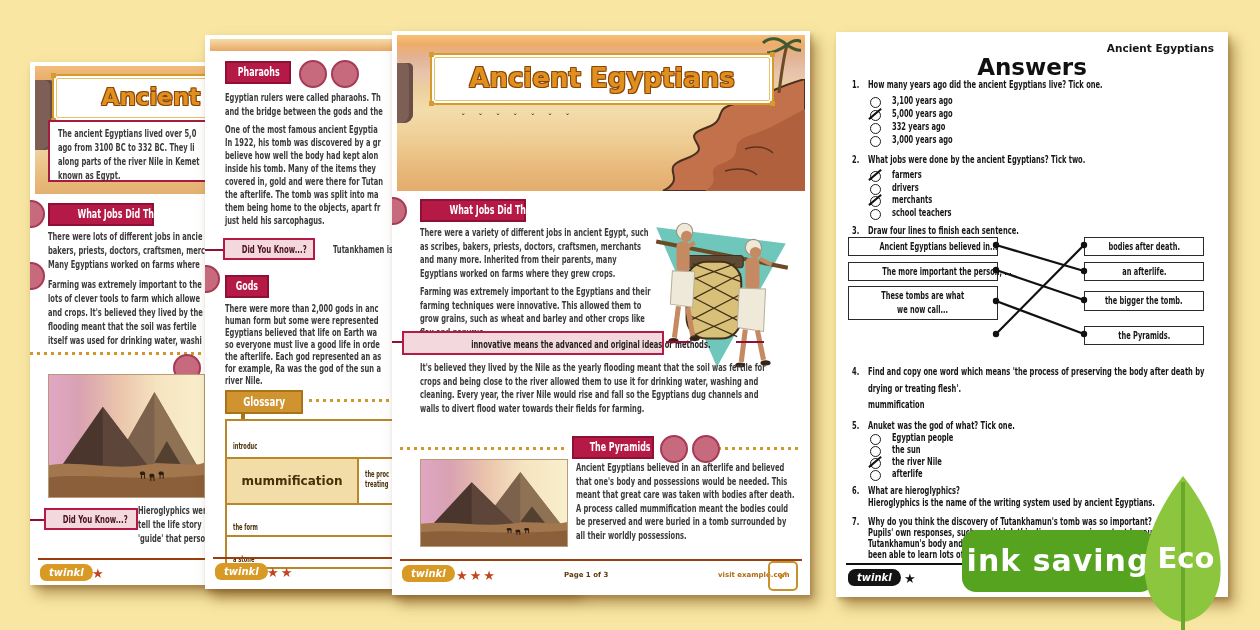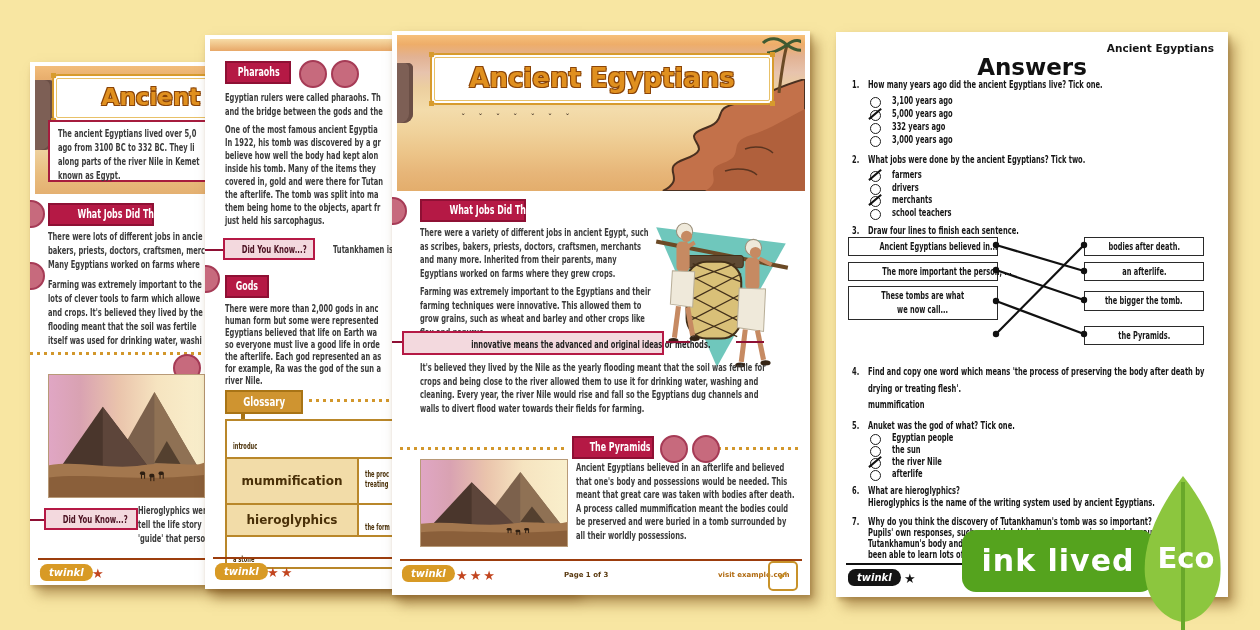--- a/index.html
+++ b/index.html
@@ -145,21 +145,20 @@
         <div style="flex:1;padding:13px 0 0 6px;"><span class="gl-def cond" style="display:inline-block;">introduc</span></div>
       </div>
       <div style="display:flex;border-bottom:2px solid #b9872a;height:44px;">
         <div class="gl-term" style="width:130px;background:#f2dca8;border-right:2px solid #b9872a;line-height:44px;">mummification</div>
         <div style="flex:1;padding:11px 0 0 6px;">
           <span class="gl-def cond" style="display:block;">the proc</span>
           <span class="gl-def cond" style="display:block;">treating</span>
         </div>
       </div>
       <div style="display:flex;border-bottom:2px solid #b9872a;height:30px;">
-        <div class="gl-term" style="width:130px;background:#f2dca8;border-right:2px solid #b9872a;line-height:30px;">hieroglyphics</div>
         <div style="flex:1;padding:10px 0 0 6px;"><span class="gl-def cond" style="display:inline-block;">the form</span></div>
       </div>
       <div style="display:flex;height:30px;">
         <div style="flex:1;padding:10px 0 0 6px;"><span class="gl-def cond" style="display:inline-block;">a stone</span></div>
       </div>
     </div>
     <div class="frule" style="left:8px;top:522px;width:354px;"></div>
     <div class="twk" style="left:10px;top:528px;">twinkl</div>
     <div class="stars" style="left:62px;top:530px;">★★</div>
   </div>
@@ -351,21 +350,21 @@
     <div class="atx cond" style="left:32px;top:494px;">Pupils' own responses, such as: I think this discovery was important becaus</div>
     <div class="atx cond" style="left:32px;top:505px;">Tutankhamun's body and</div>
     <div class="atx cond" style="left:32px;top:516px;">been able to learn lots of</div>
 
     <div class="abs" style="left:10px;top:531px;width:374px;border-top:2px solid #111;"></div>
     <div class="twk" style="left:12px;top:537px;background:#141414;">twinkl</div>
     <div class="stars" style="left:68px;top:539px;color:#141414;">★</div>
   </div>
 
   <div class="abs" style="left:962px;top:530px;width:192px;height:62px;background:#55a31e;border-radius:14px;z-index:10;text-align:center;">
-    <span style="color:#fff;font-size:30px;font-weight:600;line-height:62px;letter-spacing:1px;">ink lived</span>
+    <span style="color:#fff;font-size:30px;font-weight:600;line-height:62px;letter-spacing:1px;">ink saving</span>
   </div>
   <svg class="abs" style="left:1128px;top:472px;z-index:11;" width="110" height="158" viewBox="0 0 110 158">
     <path d="M55,4 C80,36 96,70 92,108 C88,134 72,148 55,150 C38,148 20,132 17,104 C14,70 32,34 55,4 Z" fill="#8cc63e"></path>
     <line x1="55" y1="10" x2="55" y2="158" stroke="#69a82a" stroke-width="4"></line>
   </svg>
   <div class="abs" style="left:1146px;top:541px;width:80px;text-align:center;z-index:12;color:#fff;font-size:29px;font-weight:bold;">Eco</div>
 
 </div>
 
 </body></html>

